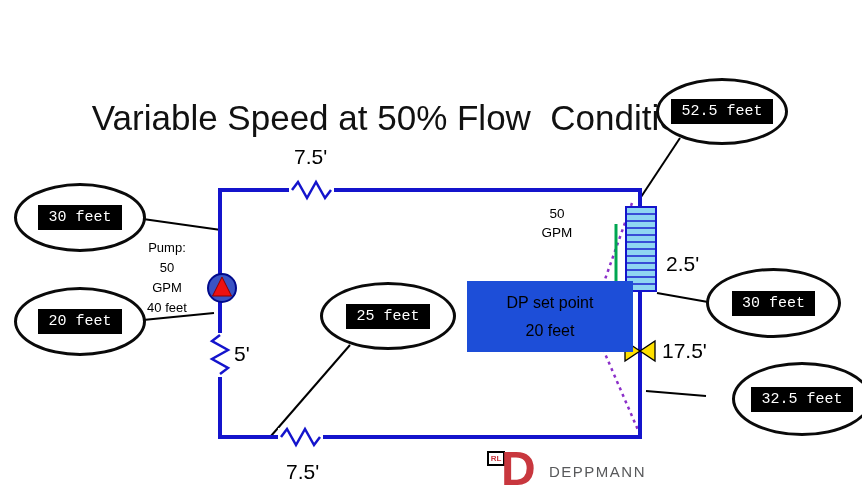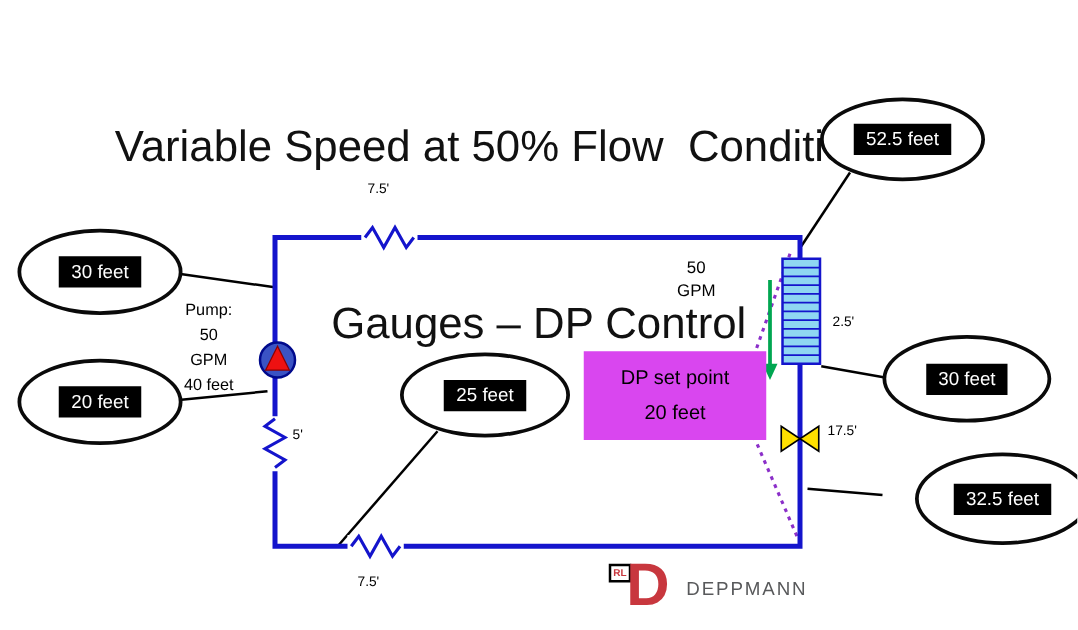--- a/index.html
+++ b/index.html
@@ -13,37 +13,37 @@
     position:absolute; left:0; right:0; top:0; text-align:center;
     font-size:35px; line-height:47px; color:#111; white-space:pre-wrap;
   }
 
   .callout {
     position:absolute; border:3px solid #0a0a0a; border-radius:50%;
     background:#ffffff; display:flex; align-items:center; justify-content:center;
     box-sizing:border-box;
   }
   .callout-label {
-    background:#000; color:#fff; font-family:Liberation Sans, sans-serif;
+    background:#000; color:#fff; font-family:Liberation Mono, monospace;
     font-size:15px; padding:4px 10px; white-space:nowrap;
   }
 
-  .pipe-label { position:absolute; font-size:11px; color:#000; white-space:nowrap;text-align:center; }
+  .pipe-label { position:absolute; font-size:21px; color:#000; white-space:nowrap;text-align:center; }
 
   .pump-info {
     position:absolute; left:136px; top:238px; width:62px;
     font-size:13px; line-height:20px; text-align:center; color:#000;
   }
   .flow-label {
     position:absolute; left:532px; top:204px; width:50px;
     font-size:13.5px; line-height:19px; text-align:center; color:#000;
   }
   .dp-box {
-    position:absolute; left:467px; top:281px; width:146px; height:71px;
-    background:#d946ef; display:flex; flex-direction:column; align-items:center;
+    position:absolute; left:467px; top:281px; width:166px; height:71px;
+    background:#1d4ed8; display:flex; flex-direction:column; align-items:center;
     justify-content:center; gap:10px; font-size:16px; color:#000;
   }
 
   .logo { position:absolute; left:487px; top:447px; width:170px; height:50px; }
   .logo-rl {
     position:absolute; left:0; top:4px; width:18px; height:15px;
     border:2px solid #000000; color:#c8373e; font-size:8px; font-weight:bold;
     display:flex; align-items:center; justify-content:center; background:#fff;
     box-sizing:border-box;
   }
@@ -56,21 +56,20 @@
     color:#58595b; letter-spacing:1.5px;
   }
 </style>
 </head>
 <body>
 
 <div class="stage">
 
   <div class="title">
     <div>Variable Speed at 50% Flow  Condition with</div>
-    <div>Gauges – DP Control</div>
   </div>
 
   <svg class="layer" viewBox="0 0 862 504">
 
     <line x1="603" y1="285" x2="632" y2="203" stroke="#8b2fc9" stroke-width="2.5" stroke-dasharray="3 4"></line>
     <line x1="603" y1="349" x2="638" y2="430" stroke="#8b2fc9" stroke-width="2.5" stroke-dasharray="3 4"></line>
 
     <line x1="680" y1="138" x2="641" y2="197" stroke="#000" stroke-width="2"></line>
     <line x1="143" y1="219" x2="221" y2="230" stroke="#000" stroke-width="2"></line>
     <line x1="143" y1="320" x2="214" y2="313" stroke="#000" stroke-width="2"></line>

